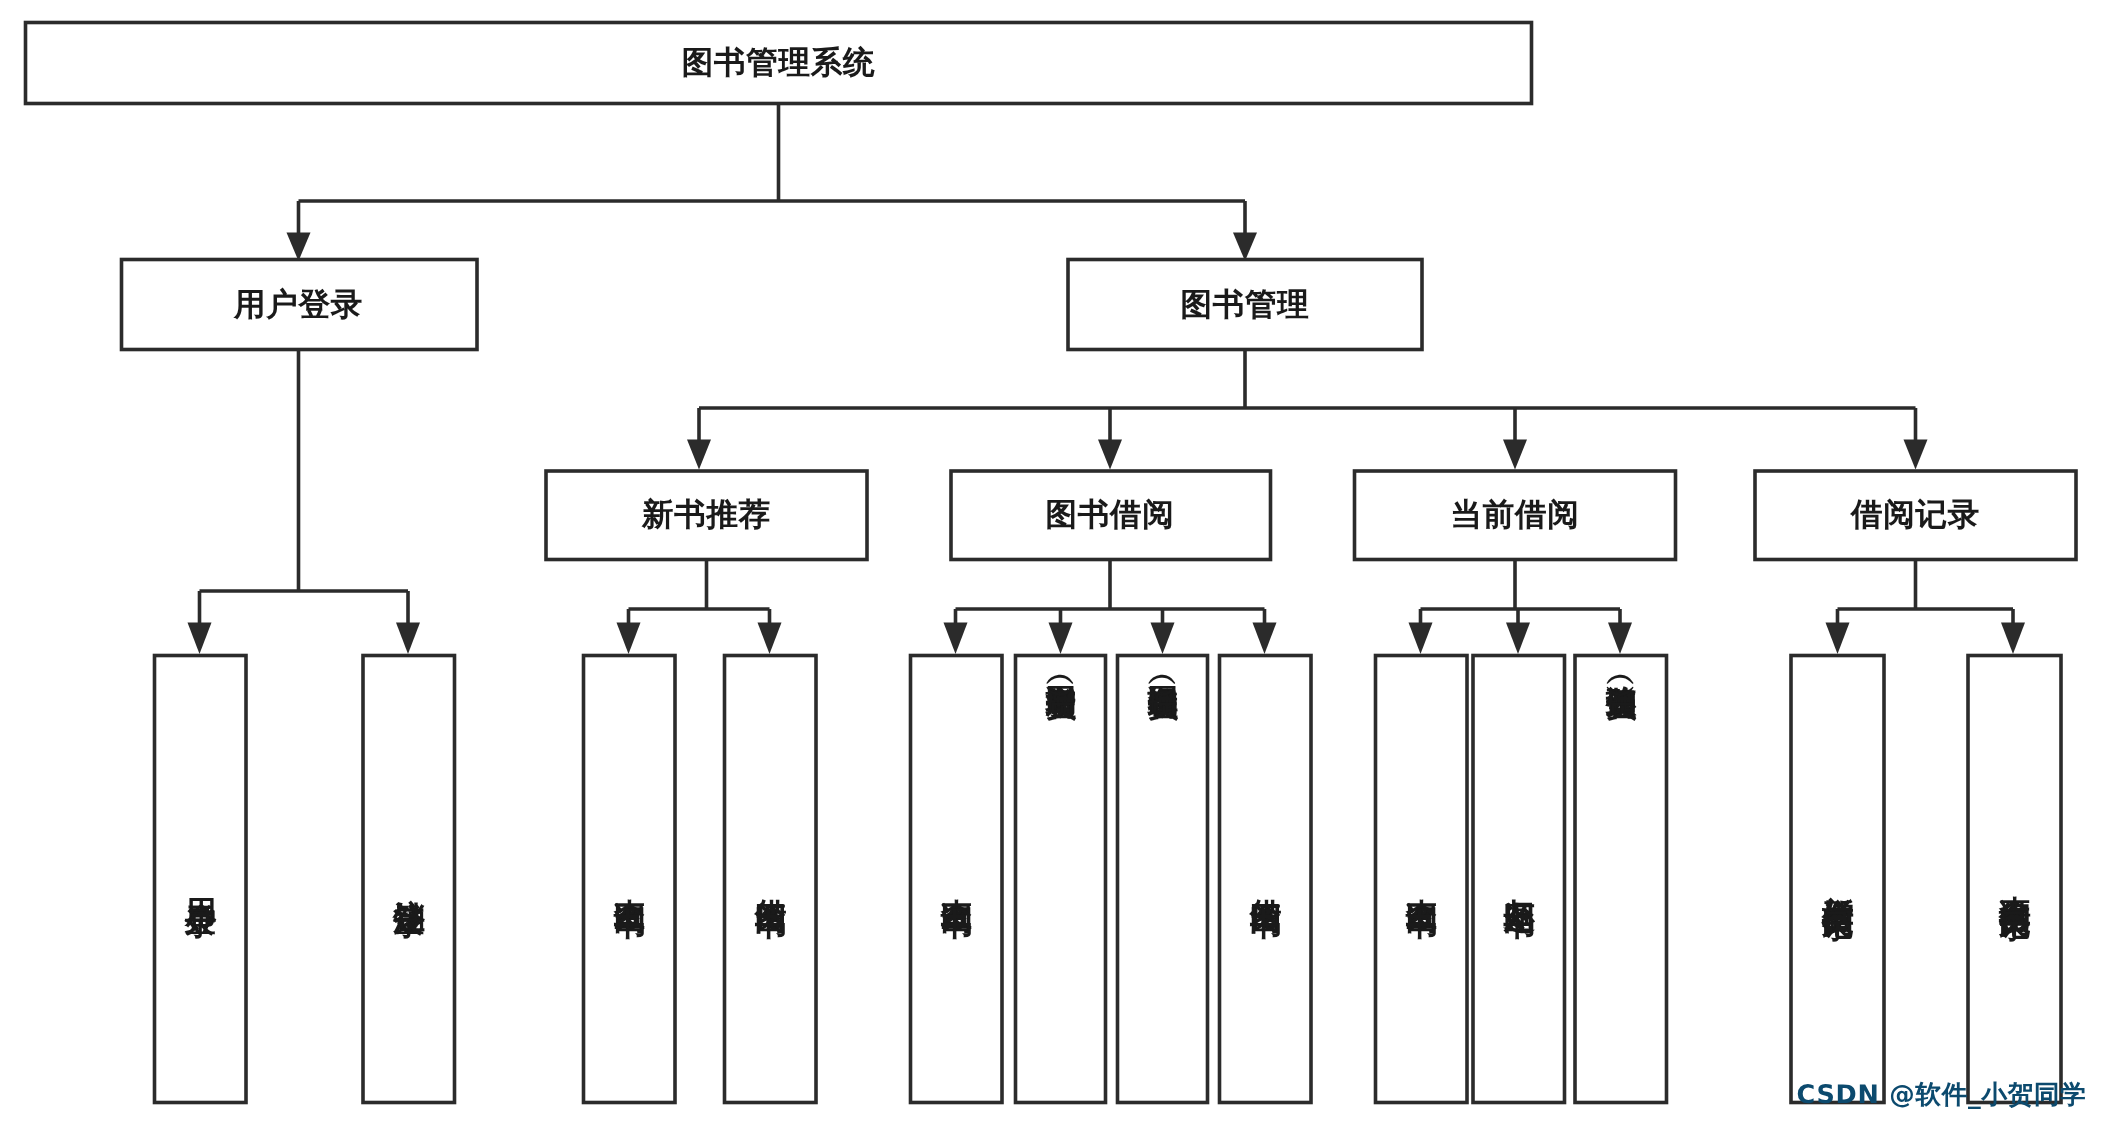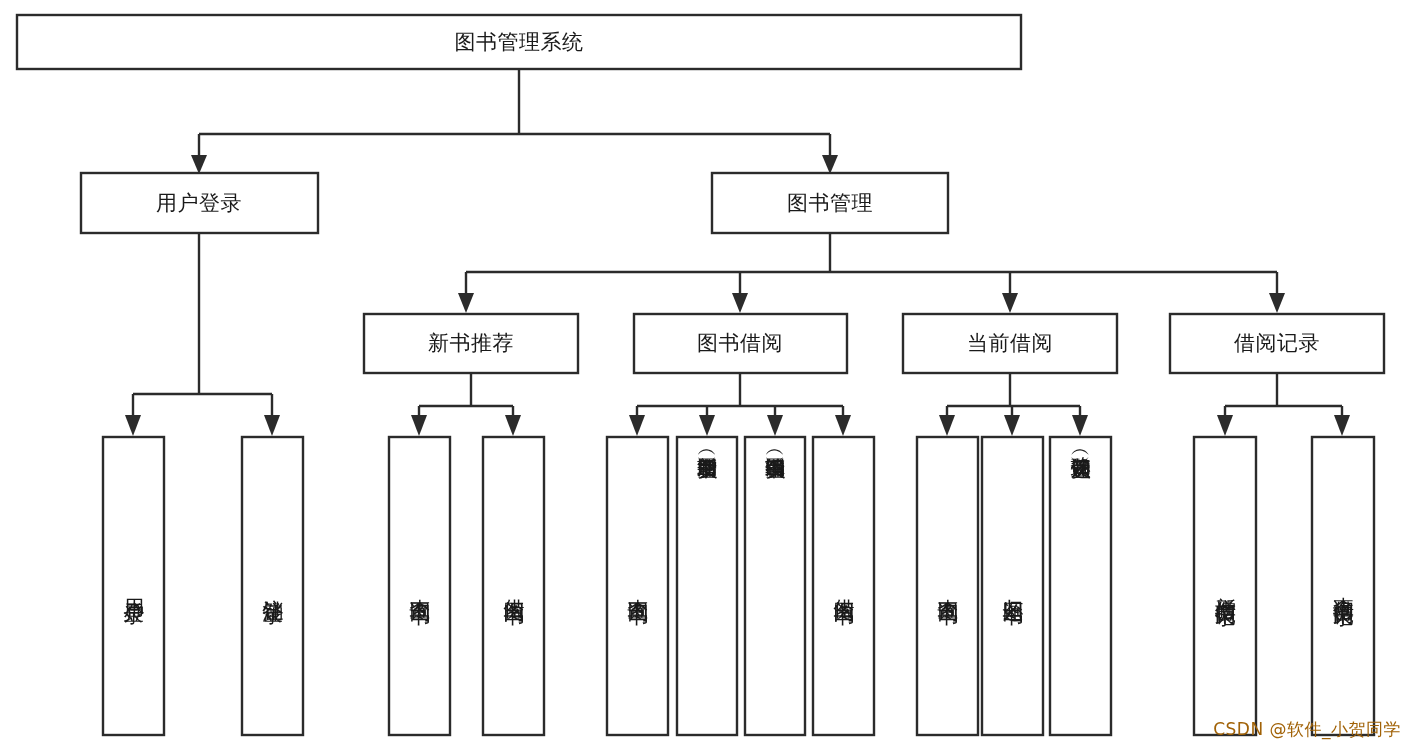--- a/index.html
+++ b/index.html
@@ -12,20 +12,21 @@
     width: 1405px;
     height: 747px;
     font-family: "DejaVu Sans", "Liberation Sans", sans-serif;
     overflow: hidden;
   }
   #diagram-root {
     position: relative;
     width: 1405px;
     height: 747px;
     background: #ffffff;
+    font-weight: bold;
   }
   svg.diagram-canvas {
     position: absolute;
     top: 0;
     left: 0;
     width: 1405px;
     height: 747px;
     display: block;
   }
   .node-rect {
@@ -69,25 +70,25 @@
     letter-spacing: 2px;
     white-space: nowrap;
     text-align: center;
   }
   .leaf-label-text.tight {
     letter-spacing: 0.5px;
     font-size: 20px;
   }
   .watermark {
     position: absolute;
-    right: 4px;
+    right: 14px;
     bottom: 6px;
     font-family: "DejaVu Sans", "Liberation Sans", sans-serif;
     font-size: 17px;
-    color: #a16207;
+    color: #0c4a6e;
     letter-spacing: 0.5px;
     white-space: nowrap;
     user-select: none;
   }
 </style>
 </head>
 <body>
 
 <div id="diagram-root">
 

